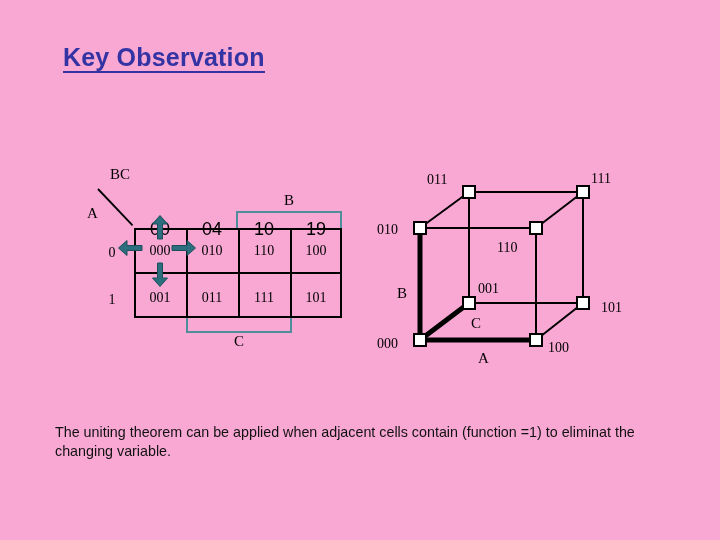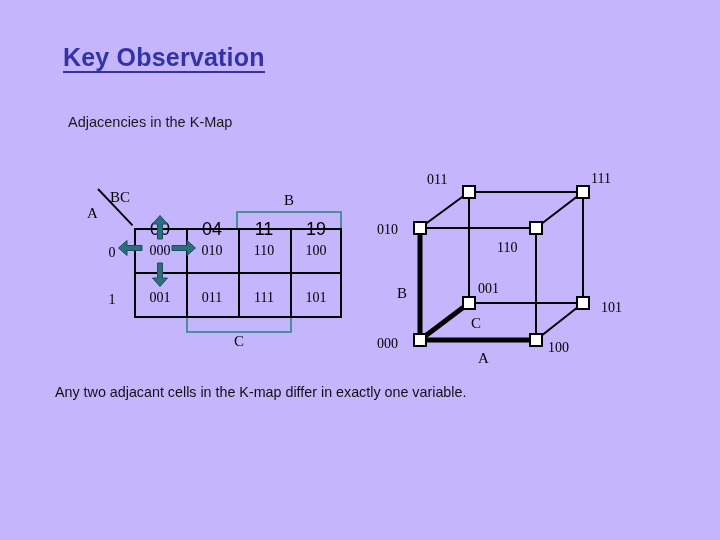--- a/index.html
+++ b/index.html
@@ -12,21 +12,21 @@
     height: 540px;
     position: relative;
     font-family: "Liberation Sans", sans-serif;
     overflow: hidden;
   }
   #slide {
     position: absolute;
     left: 0; top: 0;
     width: 720px;
     height: 540px;
-    background: #c4b5fd;
+    background: #f9a8d4;
   }
 
   
   #slide-title {
     position: absolute;
     left: 63px;
     top: 44px;
     font-family: "Liberation Sans", sans-serif;
     font-size: 25px;
     font-weight: bold;
@@ -103,21 +103,21 @@
     left: 24px;
     width: 16px;
     text-align: center;
     font-family: "Liberation Serif", serif;
     font-size: 14px;
     color: #000;
   }
   .km-axis-bc {
     position: absolute;
     left: 30px;
-    top: 24px;
+    top: 1px;
     font-family: "Liberation Serif", serif;
     font-size: 15px;
     color: #000;
     text-align: right;
   }
   .km-axis-a {
     position: absolute;
     left: 7px;
     top: 40px;
     font-family: "Liberation Serif", serif;
@@ -200,33 +200,32 @@
   #para1 { left: 55px; top: 383px; width: 640px; }
   #para2 { left: 55px; top: 423px; width: 640px; }
 </style>
 </head>
 <body>
 
 <div id="slide">
 
   <div id="slide-title">Key Observation</div>
 
-  <div id="subtitle">Adjacencies in the K-Map</div>
 
   <div id="kmap">
 
     <div class="km-axis-bc">BC</div>
     <div class="km-axis-a">A</div>
     <svg class="km-diag" width="44" height="44" viewBox="0 0 44 44">
       <line x1="0" y1="0" x2="38" y2="40" stroke="#000" stroke-width="2"></line>
     </svg>
 
     <div class="km-colhdr" style="left:54px">00</div>
     <div class="km-colhdr" style="left:106px">04</div>
-    <div class="km-colhdr" style="left:158px">11</div>
+    <div class="km-colhdr" style="left:158px">10</div>
     <div class="km-colhdr" style="left:210px">19</div>
 
     <div class="km-rowhdr" style="top:80px">0</div>
     <div class="km-rowhdr" style="top:127px">1</div>
 
     <div class="km-grid">
       <div class="km-vline" style="left:50px"></div>
       <div class="km-vline" style="left:102px"></div>
       <div class="km-vline" style="left:154px"></div>
       <div class="km-hline" style="top:42px"></div>
@@ -307,15 +306,15 @@
     <div class="cube-label" style="left:226px; top:140px;">101</div>
     <div class="cube-label" style="left:2px;   top:176px;">000</div>
     <div class="cube-label" style="left:173px; top:180px;">100</div>
 
     
     <div class="cube-axis" style="left:22px;  top:125px;">B</div>
     <div class="cube-axis" style="left:96px;  top:155px;">C</div>
     <div class="cube-axis" style="left:103px; top:190px;">A</div>
   </div>
 
-  <div class="body-line" id="para1">Any two adjacant cells in the K-map differ in exactly one variable.</div>
+  <div class="body-line" id="para2">The uniting theorem can be applied when adjacent cells contain (function =1) to eliminat the changing variable.</div>
 
 </div>
 
 </body></html>

